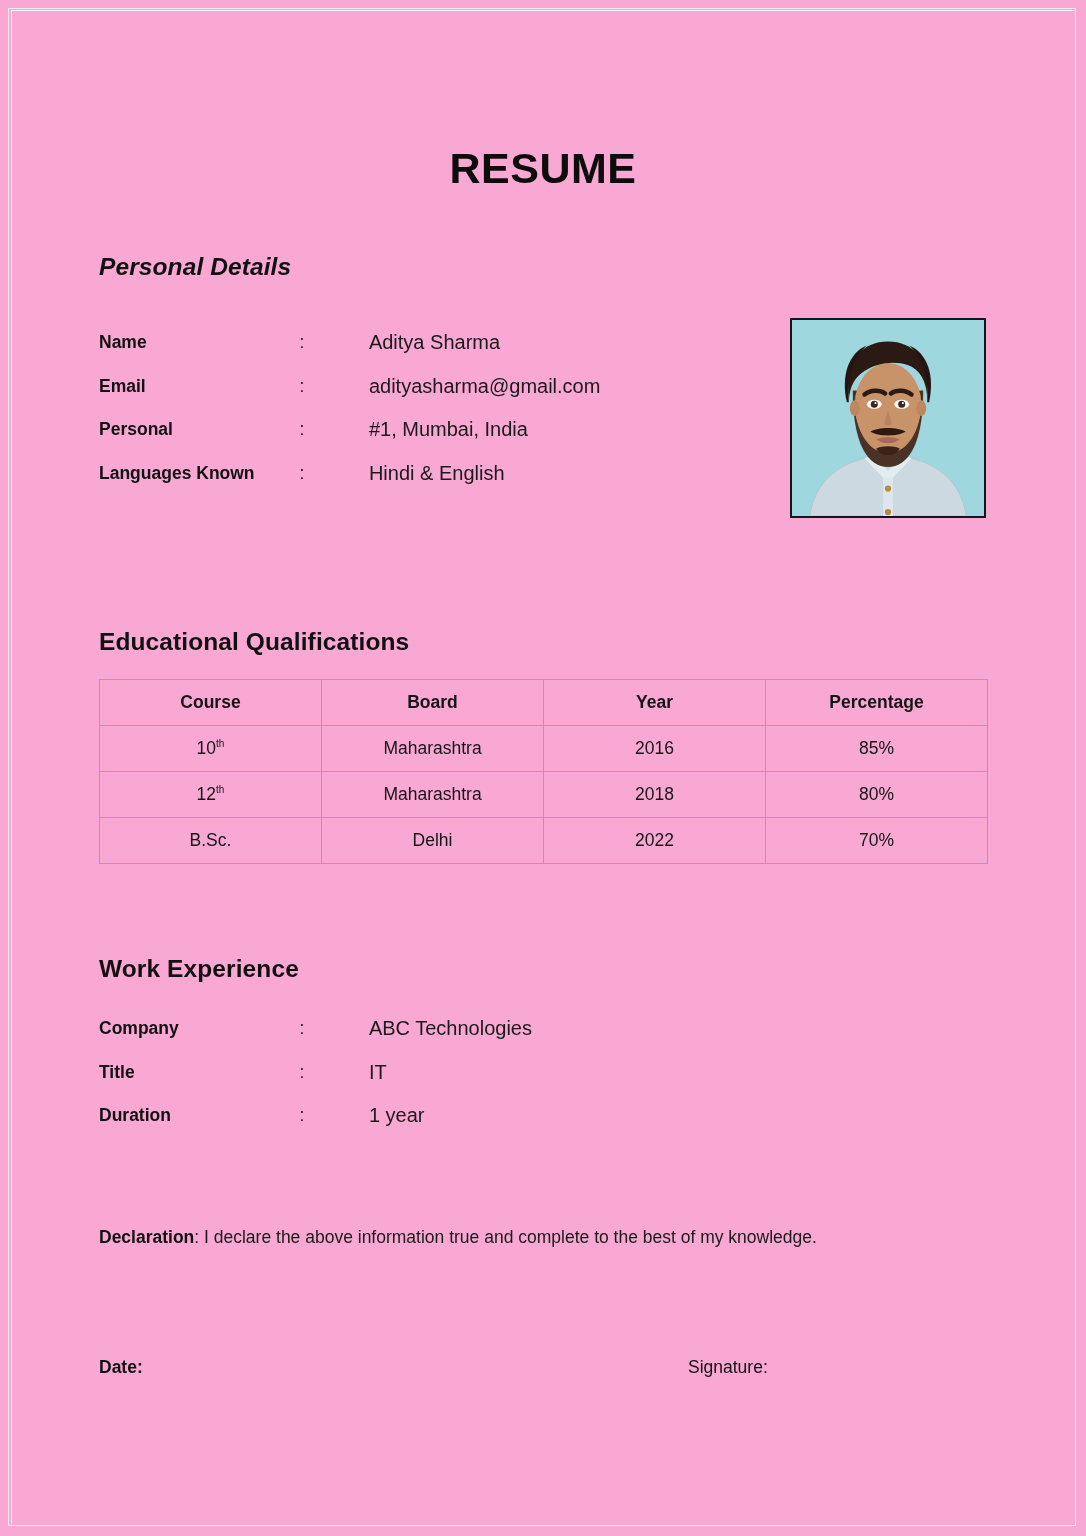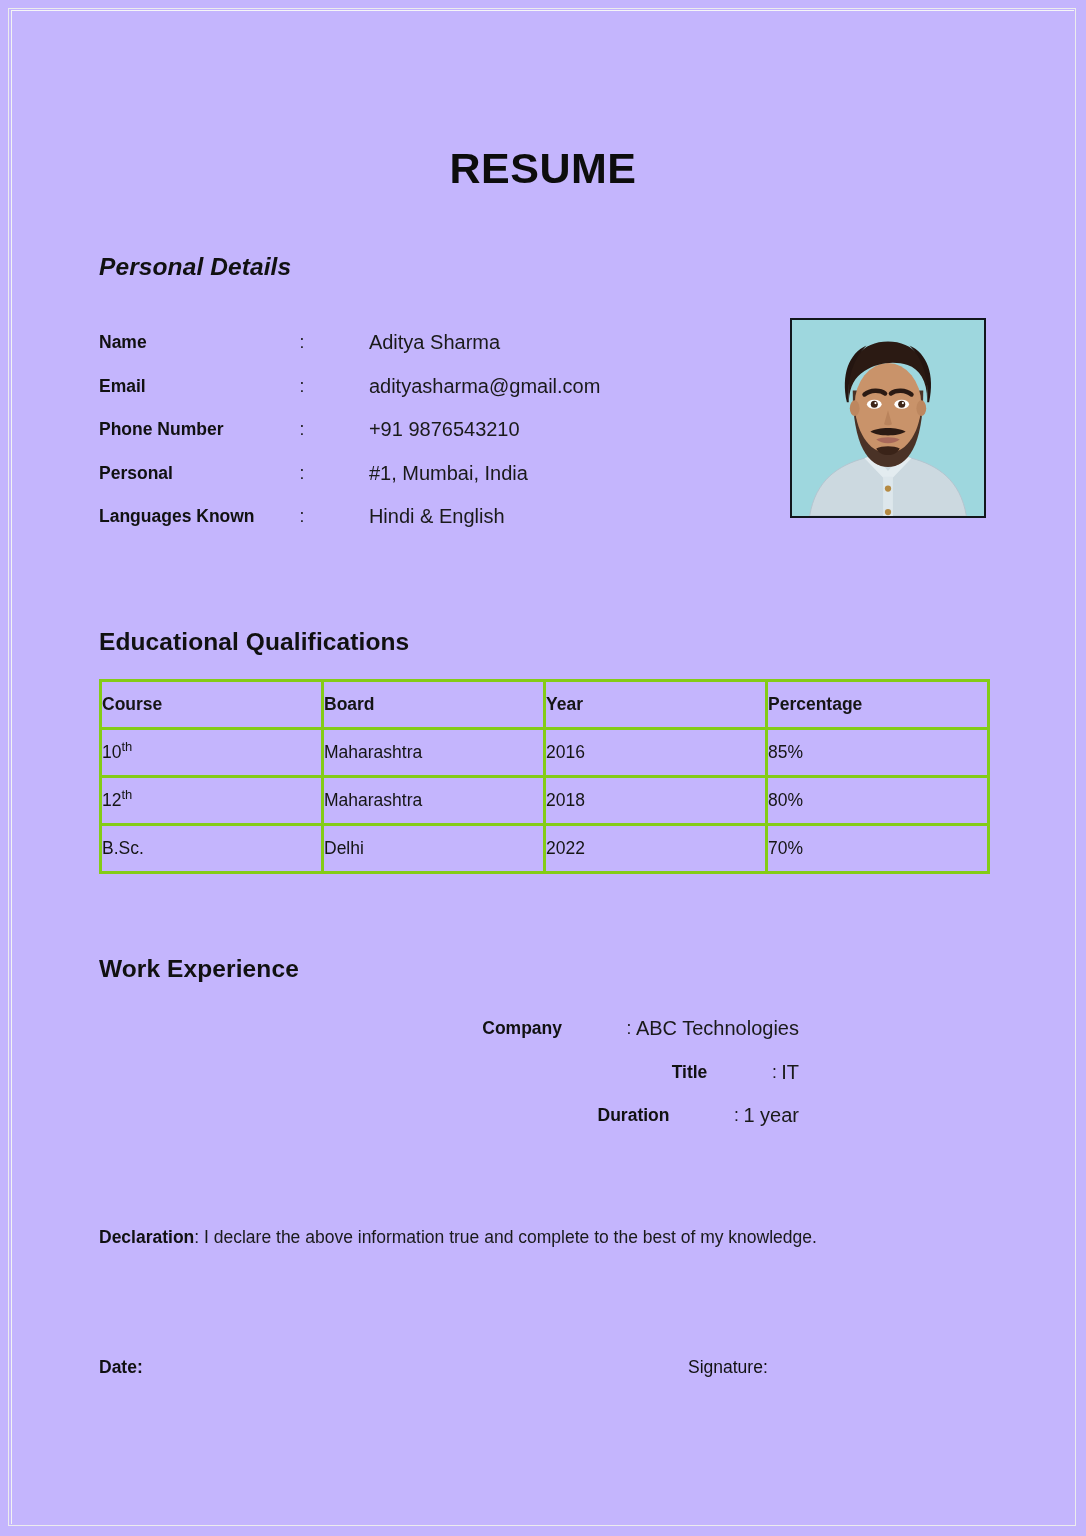--- a/index.html
+++ b/index.html
@@ -13,21 +13,21 @@
     height: 1536px;
     font-family: "Liberation Sans", sans-serif;
     color: #121212;
     -webkit-font-smoothing: antialiased;
   }
 
   .page {
     position: relative;
     width: 1086px;
     height: 1536px;
-    background: #c4b5fd;
+    background: #f9a8d4;
     box-sizing: border-box;
     overflow: hidden;
   }
 
   
   .page-frame {
     position: absolute;
     left: 8px;
     top: 8px;
     width: 1068px;
@@ -71,21 +71,21 @@
   #heading-personal { top: 253px; font-style: italic; }
   #heading-education { top: 628px; }
   #heading-work { top: 955px; }
 
   .kv-list {
     position: absolute;
     left: 99px;
     width: 700px;
   }
   #personal-list { top: 321px; }
-  #work-list { top: 1007px; text-align: right; }
+  #work-list { top: 1007px; }
 
   .kv-row {
     position: relative;
     height: 43.5px;
     line-height: 43.5px;
     white-space: nowrap;
   }
   #work-list .kv-row { height: 43.5px; line-height: 43.5px; }
 
   .kv-label {
@@ -130,37 +130,37 @@
   .edu-table {
     position: absolute;
     left: 99px;
     top: 679px;
     width: 888px;
     border-collapse: collapse;
     table-layout: fixed;
   }
   .edu-table th,
   .edu-table td {
-    border: 3px solid #84cc16;
-    text-align: left;
+    border: 1px solid #84cc16;
+    text-align: center;
     font-size: 17.5px;
     color: #151515;
     height: 45px;
     padding: 0;
   }
   .edu-table th {
     font-weight: bold;
     height: 45px;
   }
   .edu-table td {
     font-weight: normal;
   }
   .edu-table col { width: 222px; }
   .sup {
-    font-size: 13px;
+    font-size: 10px;
     vertical-align: super;
     line-height: 0;
     margin-top: 38px;
   }
 
   .declaration {
     position: absolute;
     left: 99px;
     top: 1227px;
     font-size: 17.5px;
@@ -208,25 +208,20 @@
       <span class="kv-colon">:</span>
       <span class="kv-value">Aditya Sharma</span>
     </div>
 
     <div class="kv-row">
       <span class="kv-label">Email</span>
       <span class="kv-colon">:</span>
       <span class="kv-value">adityasharma@gmail.com</span>
     </div>
 
-    <div class="kv-row">
-      <span class="kv-label">Phone Number</span>
-      <span class="kv-colon">:</span>
-      <span class="kv-value">+91 9876543210</span>
-    </div>
 
     <div class="kv-row">
       <span class="kv-label">Personal</span>
       <span class="kv-colon">:</span>
       <span class="kv-value">#1, Mumbai, India</span>
     </div>
 
     <div class="kv-row">
       <span class="kv-label">Languages Known</span>
       <span class="kv-colon">:</span>

